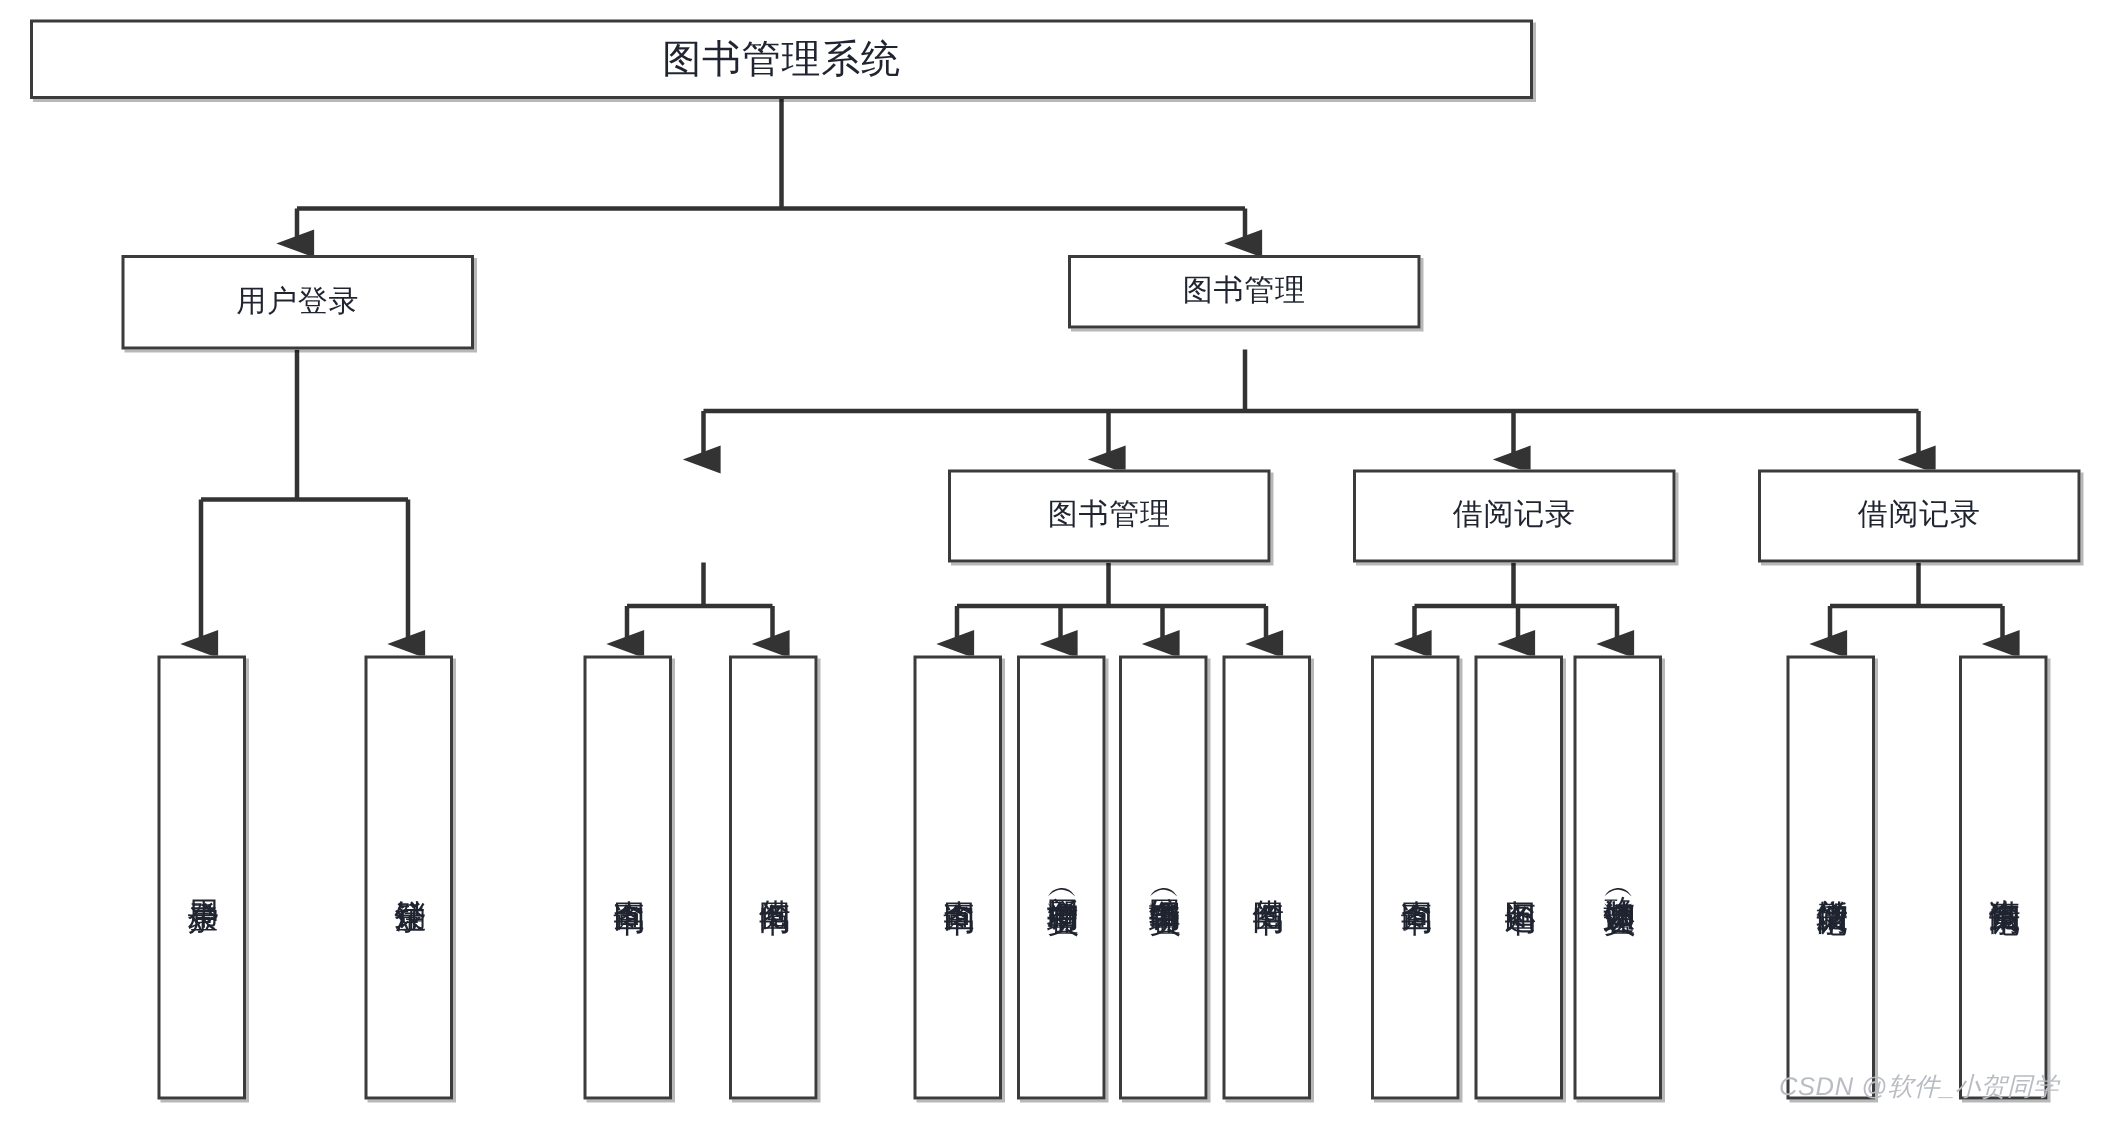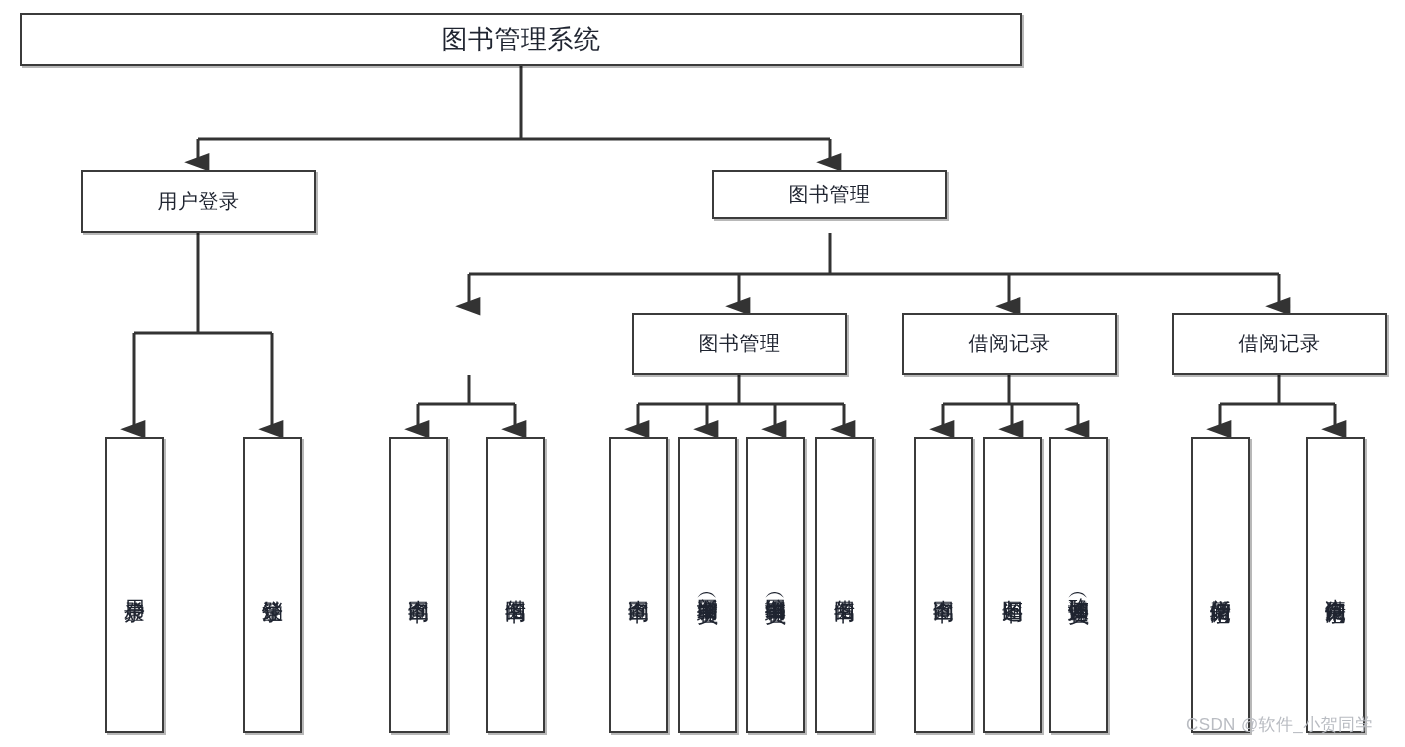--- a/index.html
+++ b/index.html
@@ -56,20 +56,21 @@
   .node-box.root .node-label { font-size: 26px; }
   .watermark {
     position: absolute;
     left: 1186px;
     top: 713px;
     font-size: 17px;
     color: #b9bcc2;
     letter-spacing: 0.4px;
     white-space: nowrap;
     pointer-events: none;
+    font-style: italic;
   }
 </style>
 </head>
 <body>
 
 <div id="diagram-root">
 
   <svg id="tree-svg" viewBox="0 0 1405 747">
     <defs>
       <marker id="arrowhead" markerWidth="10" markerHeight="10" refX="3.2" refY="4" orient="auto" markerUnits="strokeWidth">

